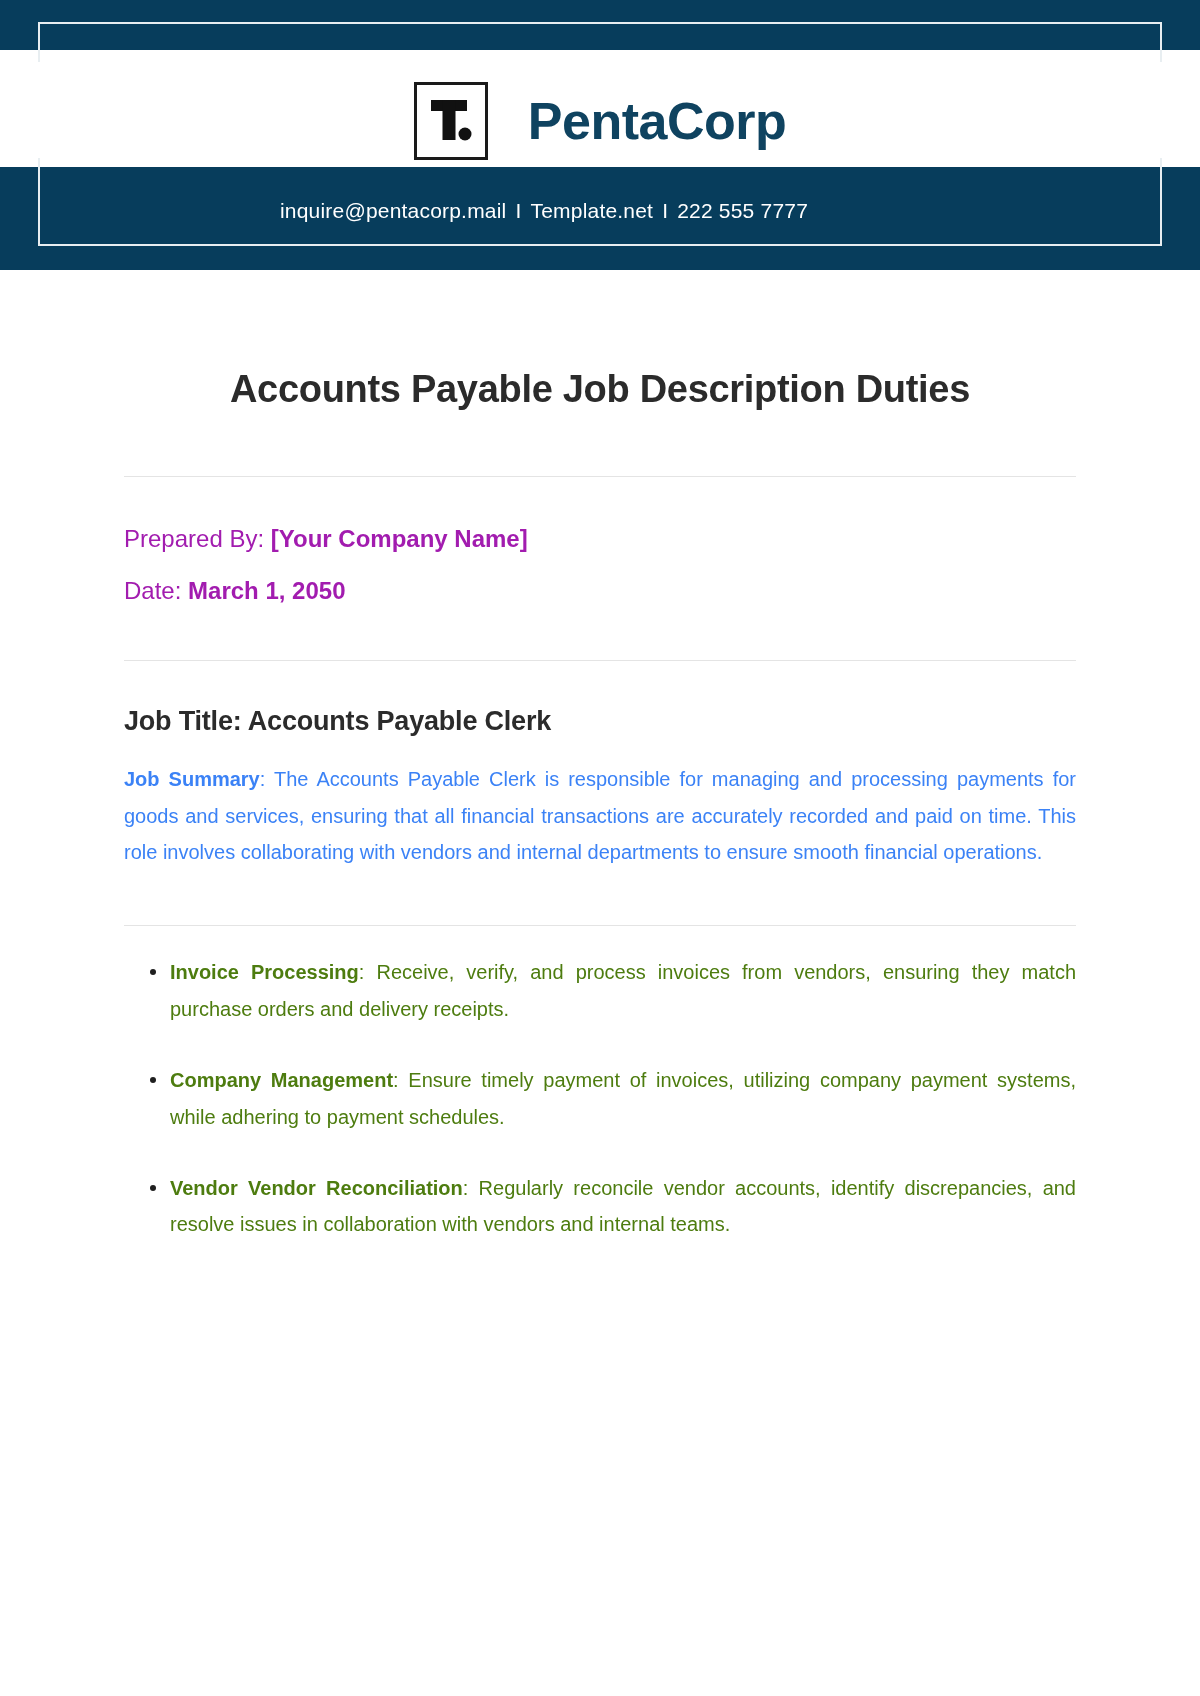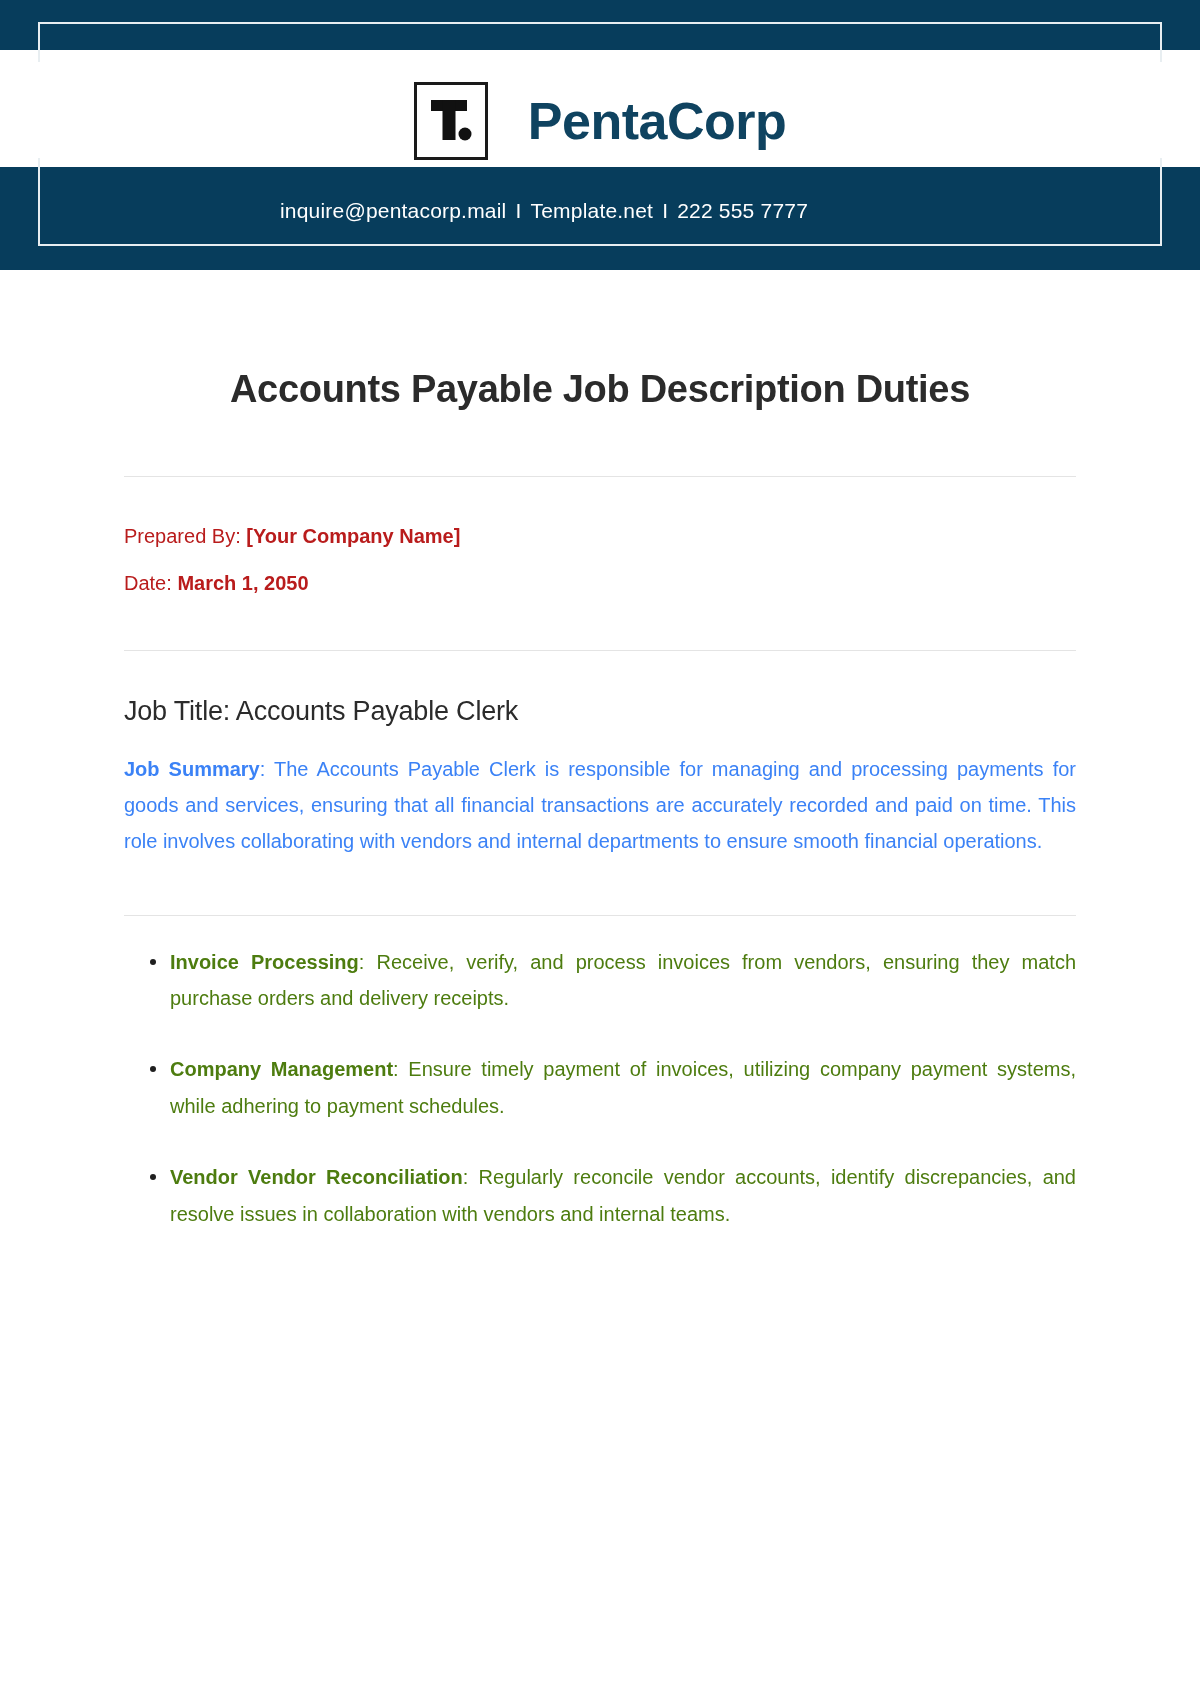--- a/index.html
+++ b/index.html
@@ -152,31 +152,31 @@
     margin: 0;
   }
   .rule-1 { margin-top: 62px; }
   .rule-2 { margin-top: 53px; }
   .rule-3 { margin-top: 55px; }
 
   .meta {
     margin-top: 46px;
   }
   .meta-line {
-    font-size: 20px;
-    color: #b91c1c;
+    font-size: 24px;
+    color: #a21caf;
     line-height: 1.35;
     margin-bottom: 20px;
   }
   .meta-line:last-child { margin-bottom: 0; }
   .meta-line .val { font-weight: bold; }
 
   .section-heading {
     font-size: 27px;
-    font-weight: normal;
+    font-weight: bold;
     color: #2b2b2b;
     margin: 45px 0 0 0;
     letter-spacing: -0.2px;
   }
   .section-heading.big {
     font-size: 29px;
     margin-top: 56px;
   }
 
   .para {

